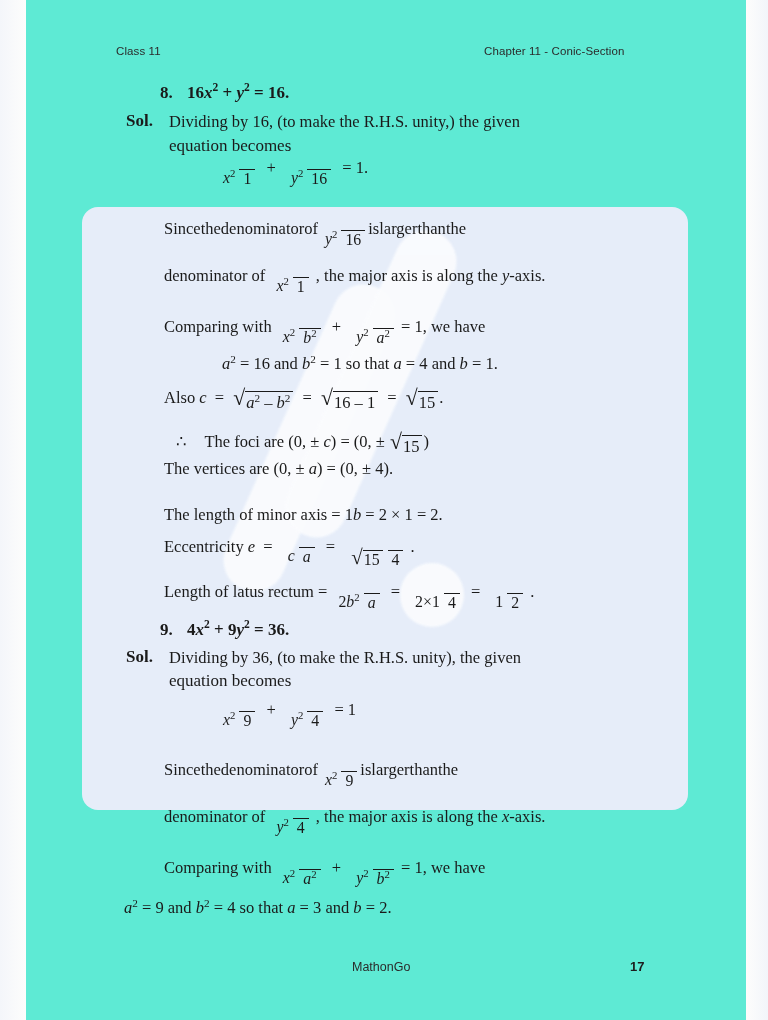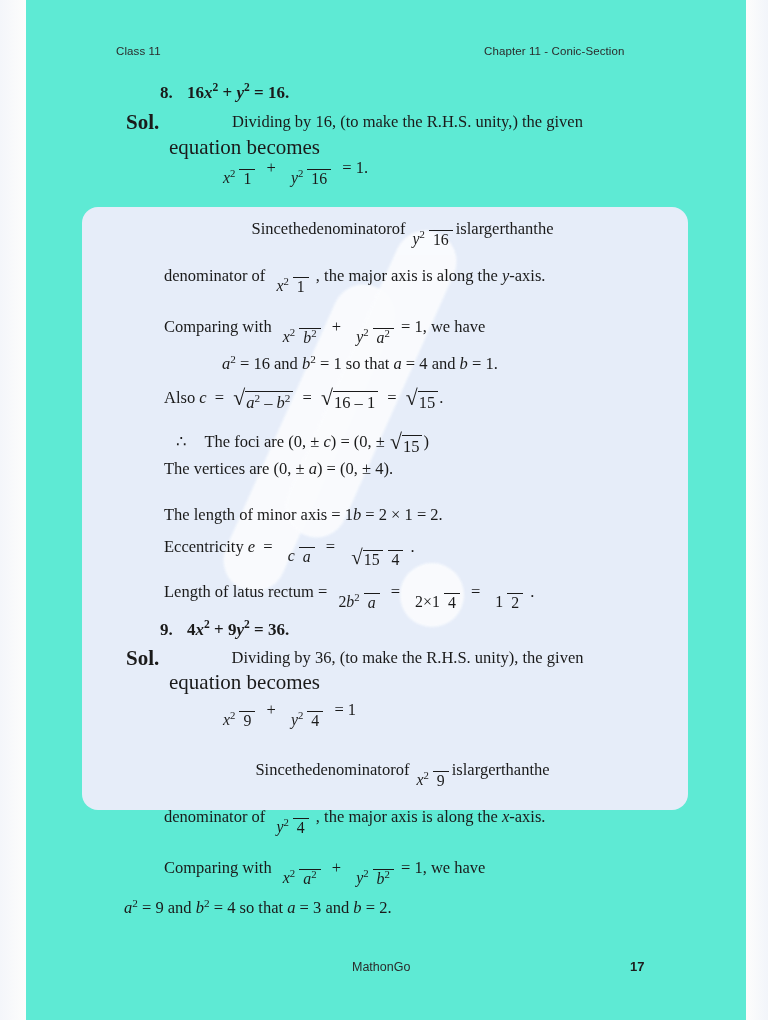--- a/index.html
+++ b/index.html
@@ -104,36 +104,36 @@
     left: 318px; top: 356px;
   }
 
   
   #content {
     position: absolute;
     inset: 0;
   }
   .line {
     position: absolute;
-    font-size: 21px;
+    font-size: 17px;
     line-height: 1;
     white-space: nowrap;
   }
   .blk {
     position: absolute;
     font-size: 16.5px;
   }
   .bold { font-weight: bold; }
   .ital { font-style: italic; }
 
   
   .just {
     position: absolute;
     display: flex;
-    justify-content: center;
+    justify-content: flex-start;
     align-items: baseline;
     font-size: 16.5px;
   }
   .just > span { white-space: nowrap; }
 
   
   .frac {
     display: inline-flex;
     align-items: center;
     vertical-align: -0.55em;

